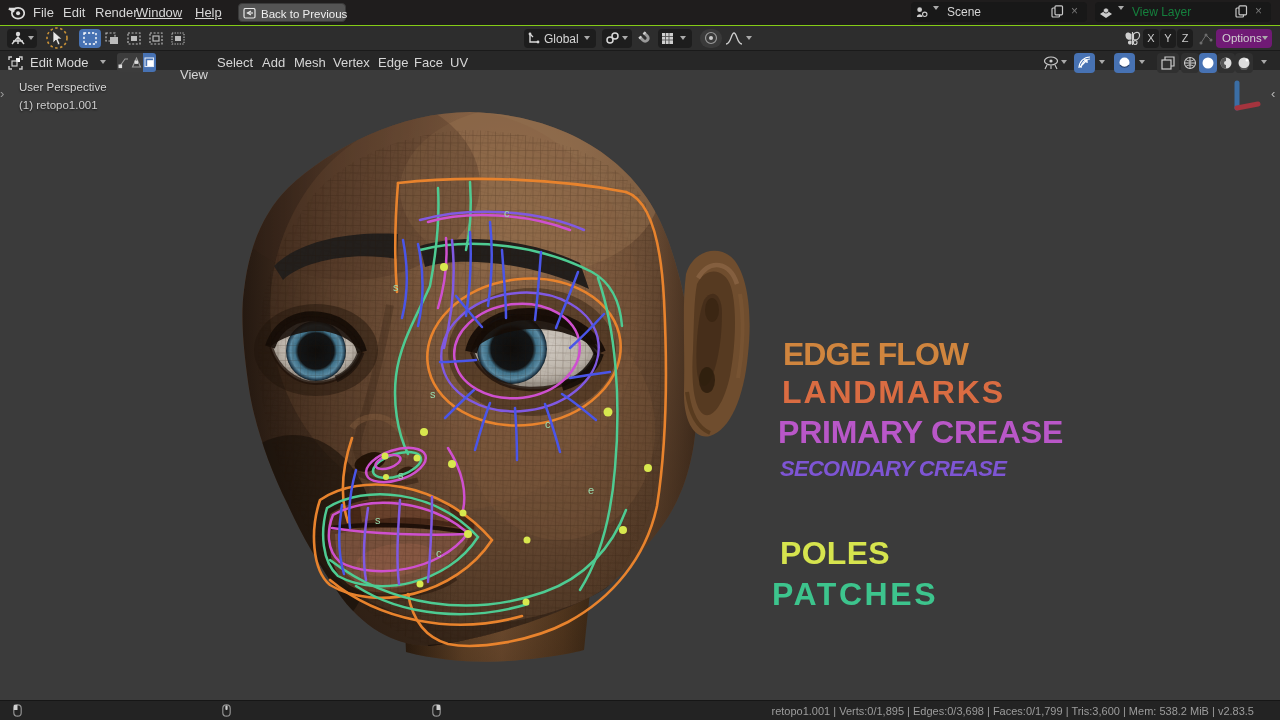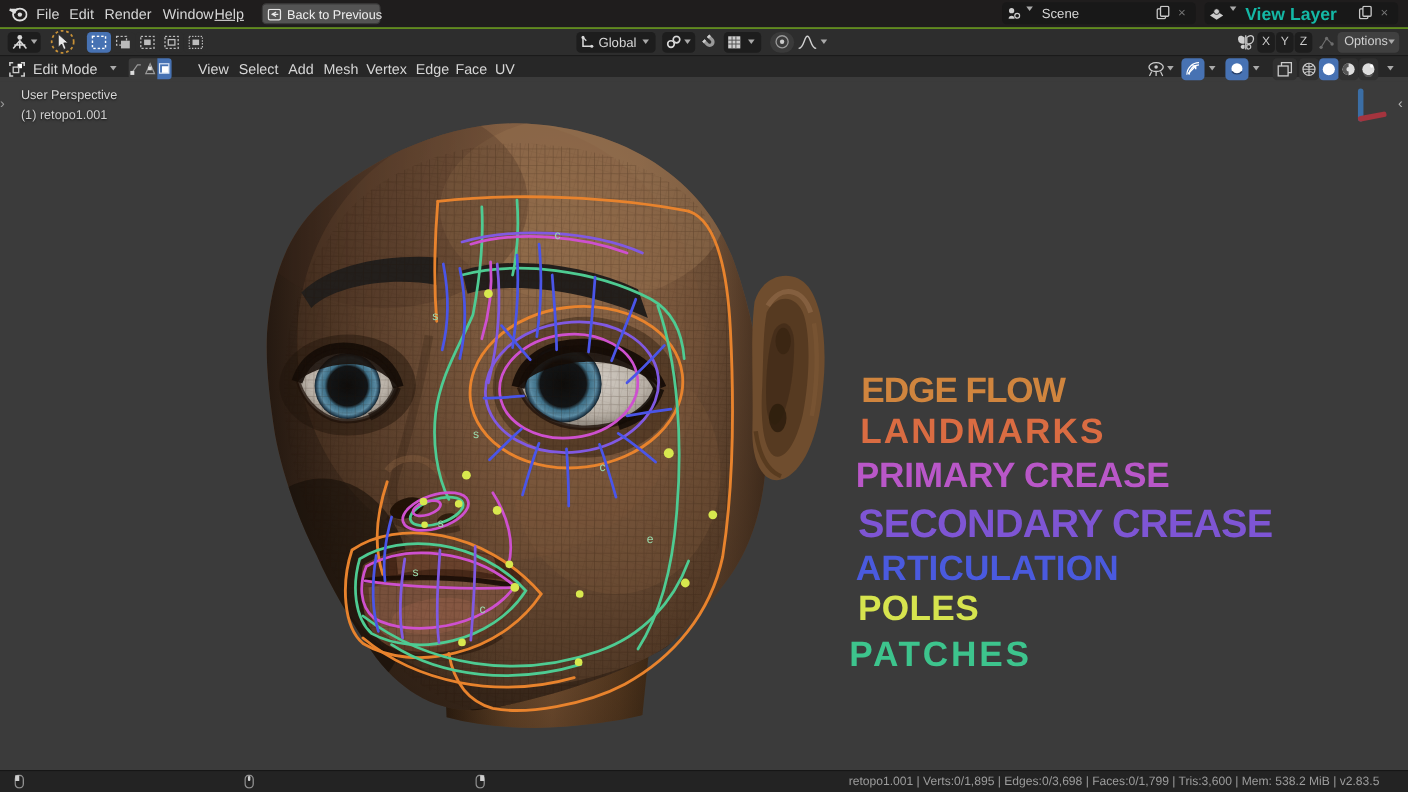--- a/index.html
+++ b/index.html
@@ -252,36 +252,35 @@
   <div style="position:absolute;left:1271px;top:86px;color:#b5b5b5;font-size:13px;">‹</div>
 
   <svg width="40" height="40" viewBox="0 0 40 40" style="position:absolute;left:1226px;top:78px;">
     <line x1="11" y1="5" x2="11" y2="30" stroke="#3b6ea5" stroke-width="5" stroke-linecap="round"></line>
     <line x1="11" y1="30" x2="32" y2="26" stroke="#a4343e" stroke-width="5" stroke-linecap="round"></line>
   </svg>
 
   <div class="anno" style="left:782px;top:376px;color:#da6c42;letter-spacing:1.86px;">LANDMARKS</div>
   <div class="anno" style="left:783px;top:338px;color:#d0853e;letter-spacing:-0.97px;">EDGE FLOW</div>
   <div class="anno" style="left:778px;top:416px;color:#b957c8;letter-spacing:-0.21px;">PRIMARY CREASE</div>
-  <div class="anno" style="left:780px;top:458px;color:#7e55d4;letter-spacing:-0.71px;font-size:36px;">SECONDARY CREASE</div>
-  <div class="anno" style="left:778px;top:500px;color:#4a5ade;letter-spacing:0.12px;">ARTICULATION</div>
+  <div class="anno" style="left:780px;top:458px;color:#7e55d4;letter-spacing:-0.71px;font-size:22px;font-style:italic;">SECONDARY CREASE</div>
   <div class="anno" style="left:780px;top:537px;color:#d6e44e;letter-spacing:0.3px;">POLES</div>
   <div class="anno" style="left:772px;top:578px;color:#3dc48d;letter-spacing:2.56px;">PATCHES</div>
 
   <div class="bar1">
     <svg width="17" height="15" viewBox="0 0 22 18" style="position:absolute;left:8px;top:5px;">
       <ellipse cx="13" cy="10" rx="8" ry="7" fill="none" stroke="#dedede" stroke-width="2.2"></ellipse>
       <circle cx="13" cy="10" r="2.6" fill="#dedede"></circle>
       <path d="M1,3 L12,3 L6,9 Z" fill="#dedede"></path>
       <line x1="1" y1="4" x2="8" y2="8" stroke="#dedede" stroke-width="2.5"></line>
     </svg>
     <div class="menu" style="left:33px;top:5px;">File</div>
     <div class="menu" style="left:63px;top:5px;">Edit</div>
     <div class="menu" style="left:95px;top:5px;">Render</div>
-    <div class="menu" style="left:148px;top:5px;">Window</div>
+    <div class="menu" style="left:136px;top:5px;text-decoration:underline;">Window</div>
     <div class="menu" style="left:195px;top:5px;text-decoration:underline;">Help</div>
     <div class="btn" style="left:238px;top:3px;width:108px;height:19px;background:#545454;border:1px solid #3a3a3a;">
       <svg width="13" height="11" viewBox="0 0 13 11" style="position:absolute;left:4px;top:4px;">
         <rect x="1" y="0.5" width="11" height="9.5" rx="1.5" fill="none" stroke="#e8e8e8" stroke-width="1.2"></rect>
         <path d="M8,3 L4.5,5 L8,7" fill="none" stroke="#e8e8e8" stroke-width="1.2"></path>
         <line x1="4.5" y1="5" x2="10" y2="5" stroke="#e8e8e8" stroke-width="1.2"></line>
       </svg>
       <div style="position:absolute;left:22px;top:4px;color:#efefef;font-size:11.5px;white-space:nowrap;">Back to Previous</div>
     </div>
 
@@ -299,21 +298,21 @@
       </svg>
       <div style="position:absolute;left:160px;top:2px;color:#777;font-size:12px;">×</div>
     </div>
 
     <div class="btn" style="left:1095px;top:2px;width:176px;height:20px;background:#181818;border-radius:4px;">
       <svg width="14" height="12" viewBox="0 0 14 12" style="position:absolute;left:4px;top:5px;">
         <path d="M1,7 L7,3 L13,7 L7,11 Z" fill="#cccccc"></path>
         <circle cx="7" cy="3.5" r="2.6" fill="#cccccc" stroke="#181818" stroke-width="0.8"></circle>
       </svg>
       <i class="car" style="left:23.0px;top:4.0px;"></i>
-      <div style="position:absolute;left:37px;top:3px;color:#14b8a6;font-size:16px;font-weight:bold;">View Layer</div>
+      <div style="position:absolute;left:37px;top:3px;color:#15803d;font-size:12px;">View Layer</div>
       <svg width="13" height="13" viewBox="0 0 13 13" style="position:absolute;left:140px;top:3px;">
         <rect x="1" y="3" width="7.5" height="9" rx="1" fill="none" stroke="#c8c8c8" stroke-width="1.2"></rect>
         <rect x="4" y="0.8" width="7.5" height="9" rx="1" fill="#181818" stroke="#c8c8c8" stroke-width="1.2"></rect>
       </svg>
       <div style="position:absolute;left:160px;top:2px;color:#777;font-size:12px;">×</div>
     </div>
   </div>
 
   <div class="bar2">
     <div class="btn" style="left:7px;top:3px;width:30px;height:19px;background:#1d1d1d;">
@@ -410,21 +409,21 @@
     </svg>
     <div class="btn" style="left:1143px;top:3px;width:16px;height:19px;background:#1d1d1d;color:#ccc;font-size:11px;text-align:center;line-height:19px;">X</div>
     <div class="btn" style="left:1160px;top:3px;width:16px;height:19px;background:#1d1d1d;color:#ccc;font-size:11px;text-align:center;line-height:19px;">Y</div>
     <div class="btn" style="left:1177px;top:3px;width:16px;height:19px;background:#1d1d1d;color:#ccc;font-size:11px;text-align:center;line-height:19px;">Z</div>
     <svg width="16" height="16" viewBox="0 0 16 16" style="position:absolute;left:1198px;top:4px;opacity:.45;">
       <circle cx="3" cy="13" r="1.5" fill="#bbb"></circle>
         <circle cx="8" cy="5" r="1.5" fill="#bbb"></circle>
         <circle cx="13" cy="10" r="1.5" fill="#bbb"></circle>
       <path d="M3,13 L8,5 L13,10" stroke="#bbb" stroke-width="1" fill="none"></path>
     </svg>
-    <div class="btn" style="left:1216px;top:3px;width:56px;height:19px;background:#404040;">
+    <div class="btn" style="left:1216px;top:3px;width:56px;height:19px;background:#701a75;">
       <div style="position:absolute;left:6px;top:3px;color:#d0d0d0;font-size:11.5px;">Options</div>
       <i class="car" style="left:46.0px;top:7.0px;"></i>
     </div>
   </div>
 
   <div class="bar3">
     <svg width="15" height="14" viewBox="0 0 15 14" style="position:absolute;left:8px;top:5px;">
       <path d="M1,4 V1 H4 M11,1 H14 V4 M14,10 V13 H11 M4,13 H1 V10" stroke="#ccc" stroke-width="1.4" fill="none"></path>
       <rect x="8" y="2" width="4" height="4" fill="#fff"></rect>
       <rect x="4" y="5" width="5" height="5" fill="none" stroke="#ccc" stroke-width="1.2"></rect>
@@ -442,21 +441,21 @@
         <path d="M1.5,11 L5.5,2 L9.5,11 Z" fill="none" stroke="#999" stroke-width="1.1"></path>
         <rect x="3.6" y="4.5" width="3.4" height="3.4" fill="#ddd"></rect>
       </svg>
     </div>
     <div class="btn" style="left:143px;top:2px;width:13px;height:19px;background:#4772b3;border-radius:0 3px 3px 0;">
       <svg width="11" height="13" viewBox="0 0 11 13" style="position:absolute;left:1px;top:3px;">
         <rect x="1" y="2" width="8.5" height="8.5" fill="none" stroke="#dce6f5" stroke-width="1.1"></rect>
         <rect x="3.2" y="4.2" width="6" height="6" fill="#ffffff"></rect>
       </svg>
     </div>
-    <div class="menu" style="left:180px;top:4px;">View</div>
+    <div class="menu" style="left:180px;top:16px;">View</div>
     <div class="menu" style="left:217px;top:4px;">Select</div>
     <div class="menu" style="left:262px;top:4px;">Add</div>
     <div class="menu" style="left:294px;top:4px;">Mesh</div>
     <div class="menu" style="left:333px;top:4px;">Vertex</div>
     <div class="menu" style="left:378px;top:4px;">Edge</div>
     <div class="menu" style="left:414px;top:4px;">Face</div>
     <div class="menu" style="left:450px;top:4px;">UV</div>
 
     <svg width="17" height="14" viewBox="0 0 17 14" style="position:absolute;left:1043px;top:5px;">
       <ellipse cx="8" cy="5" rx="6.5" ry="4" fill="none" stroke="#ccc" stroke-width="1.2"></ellipse>

